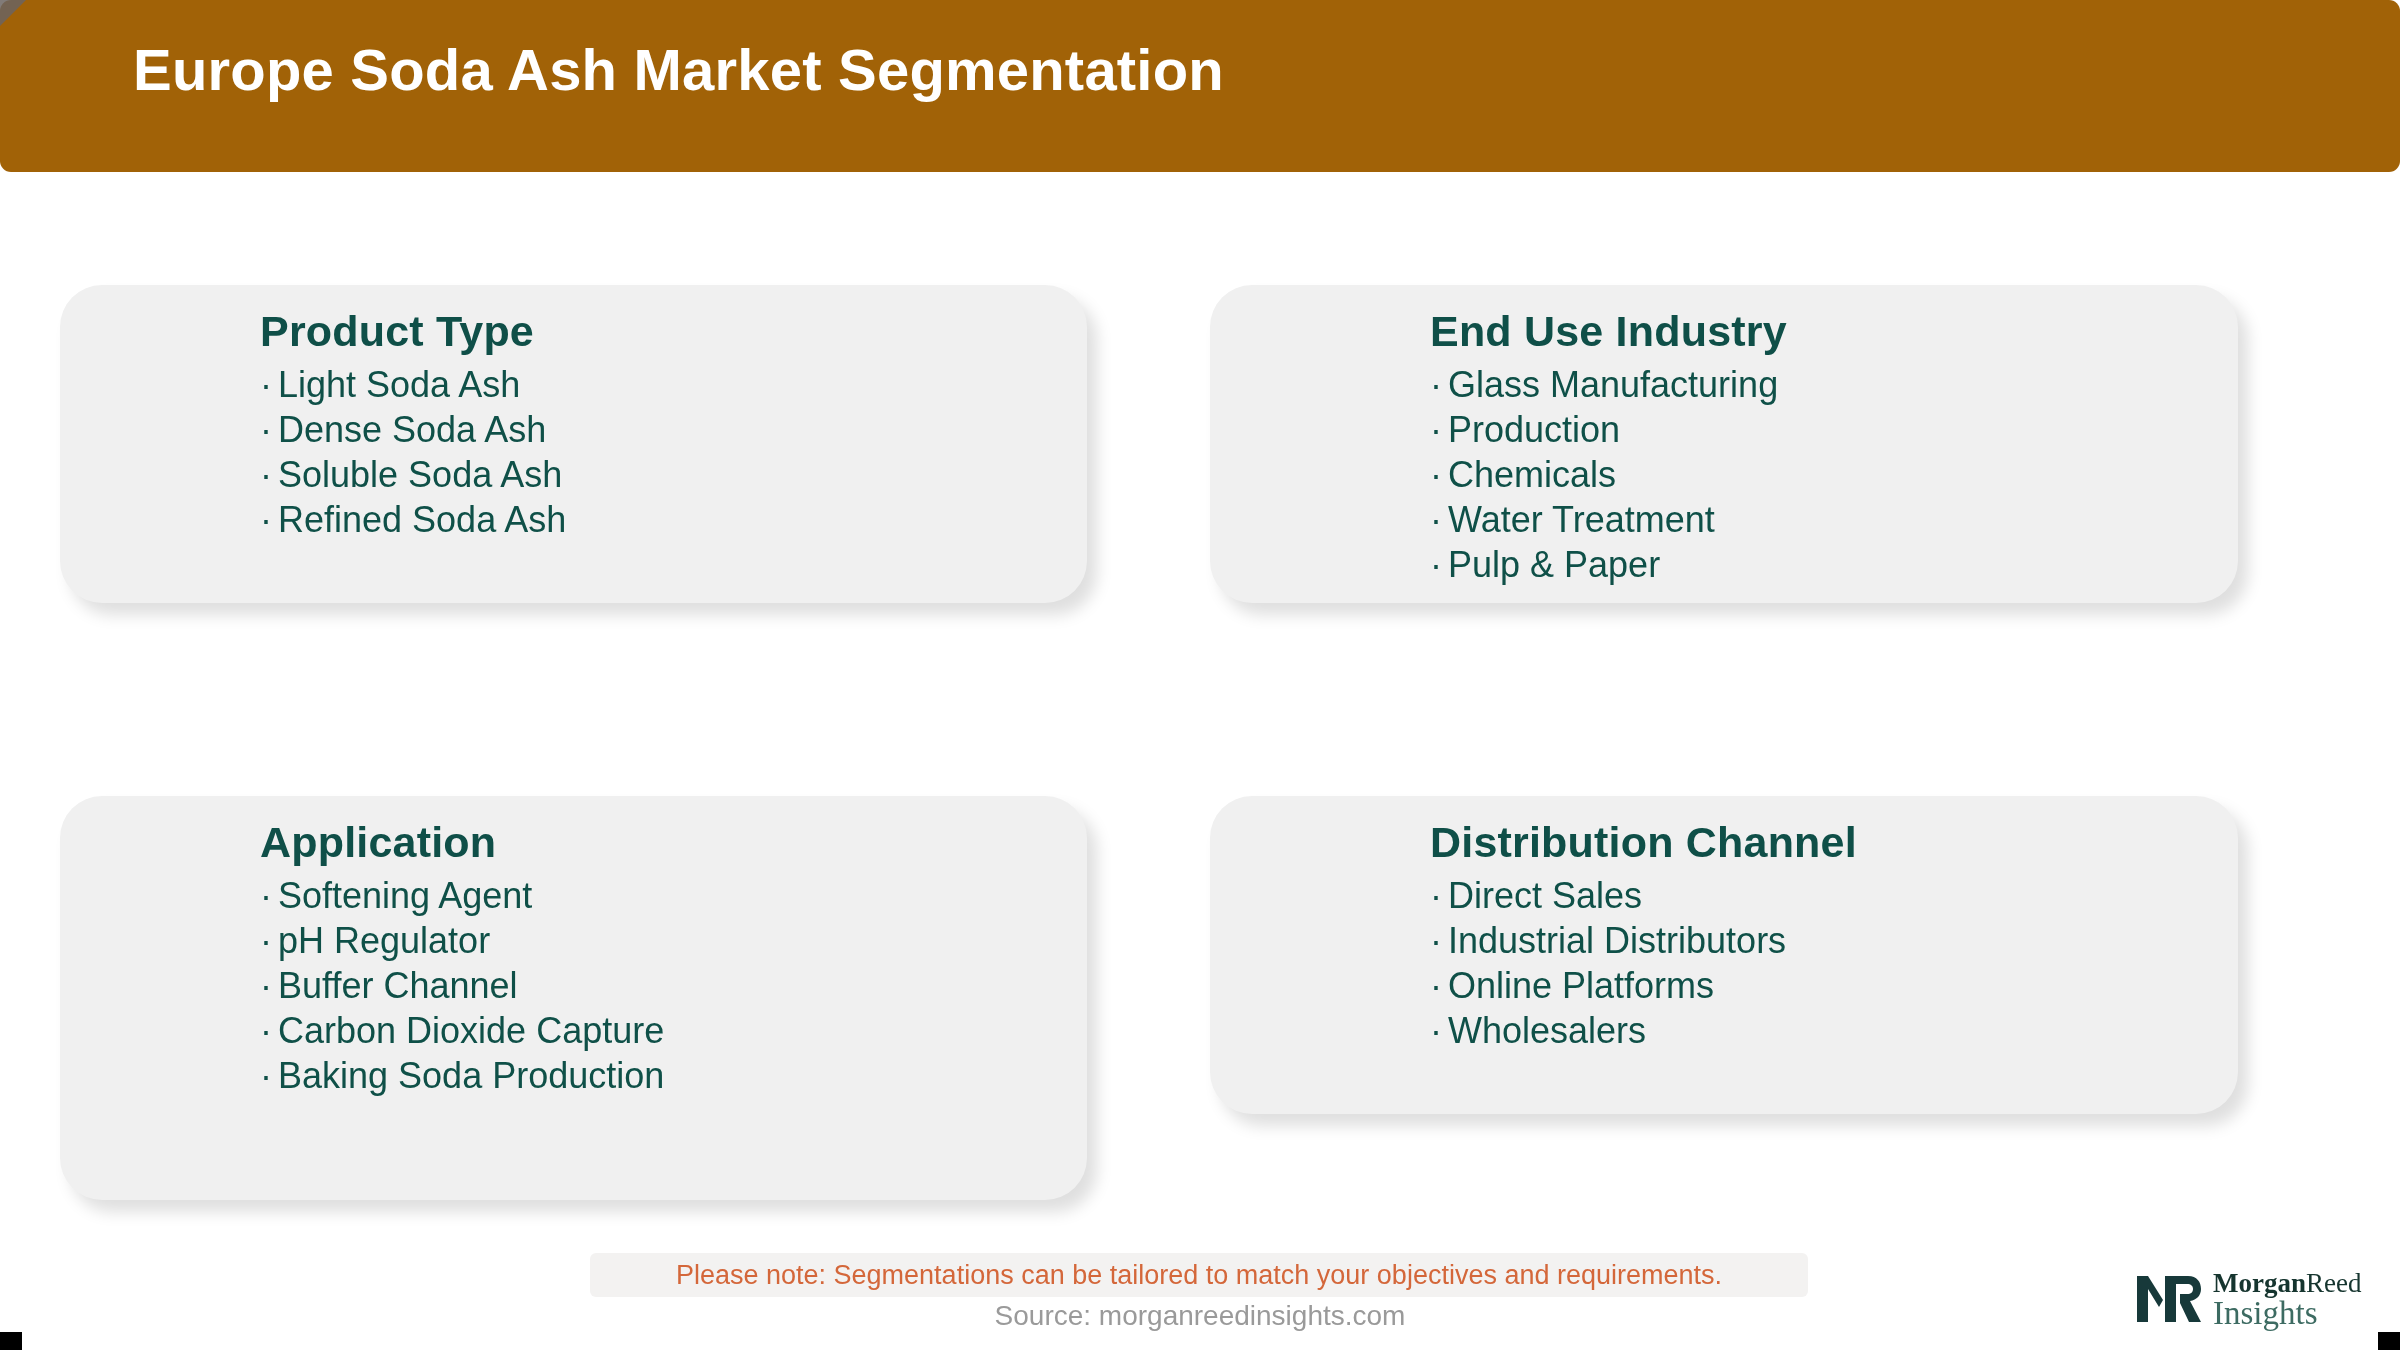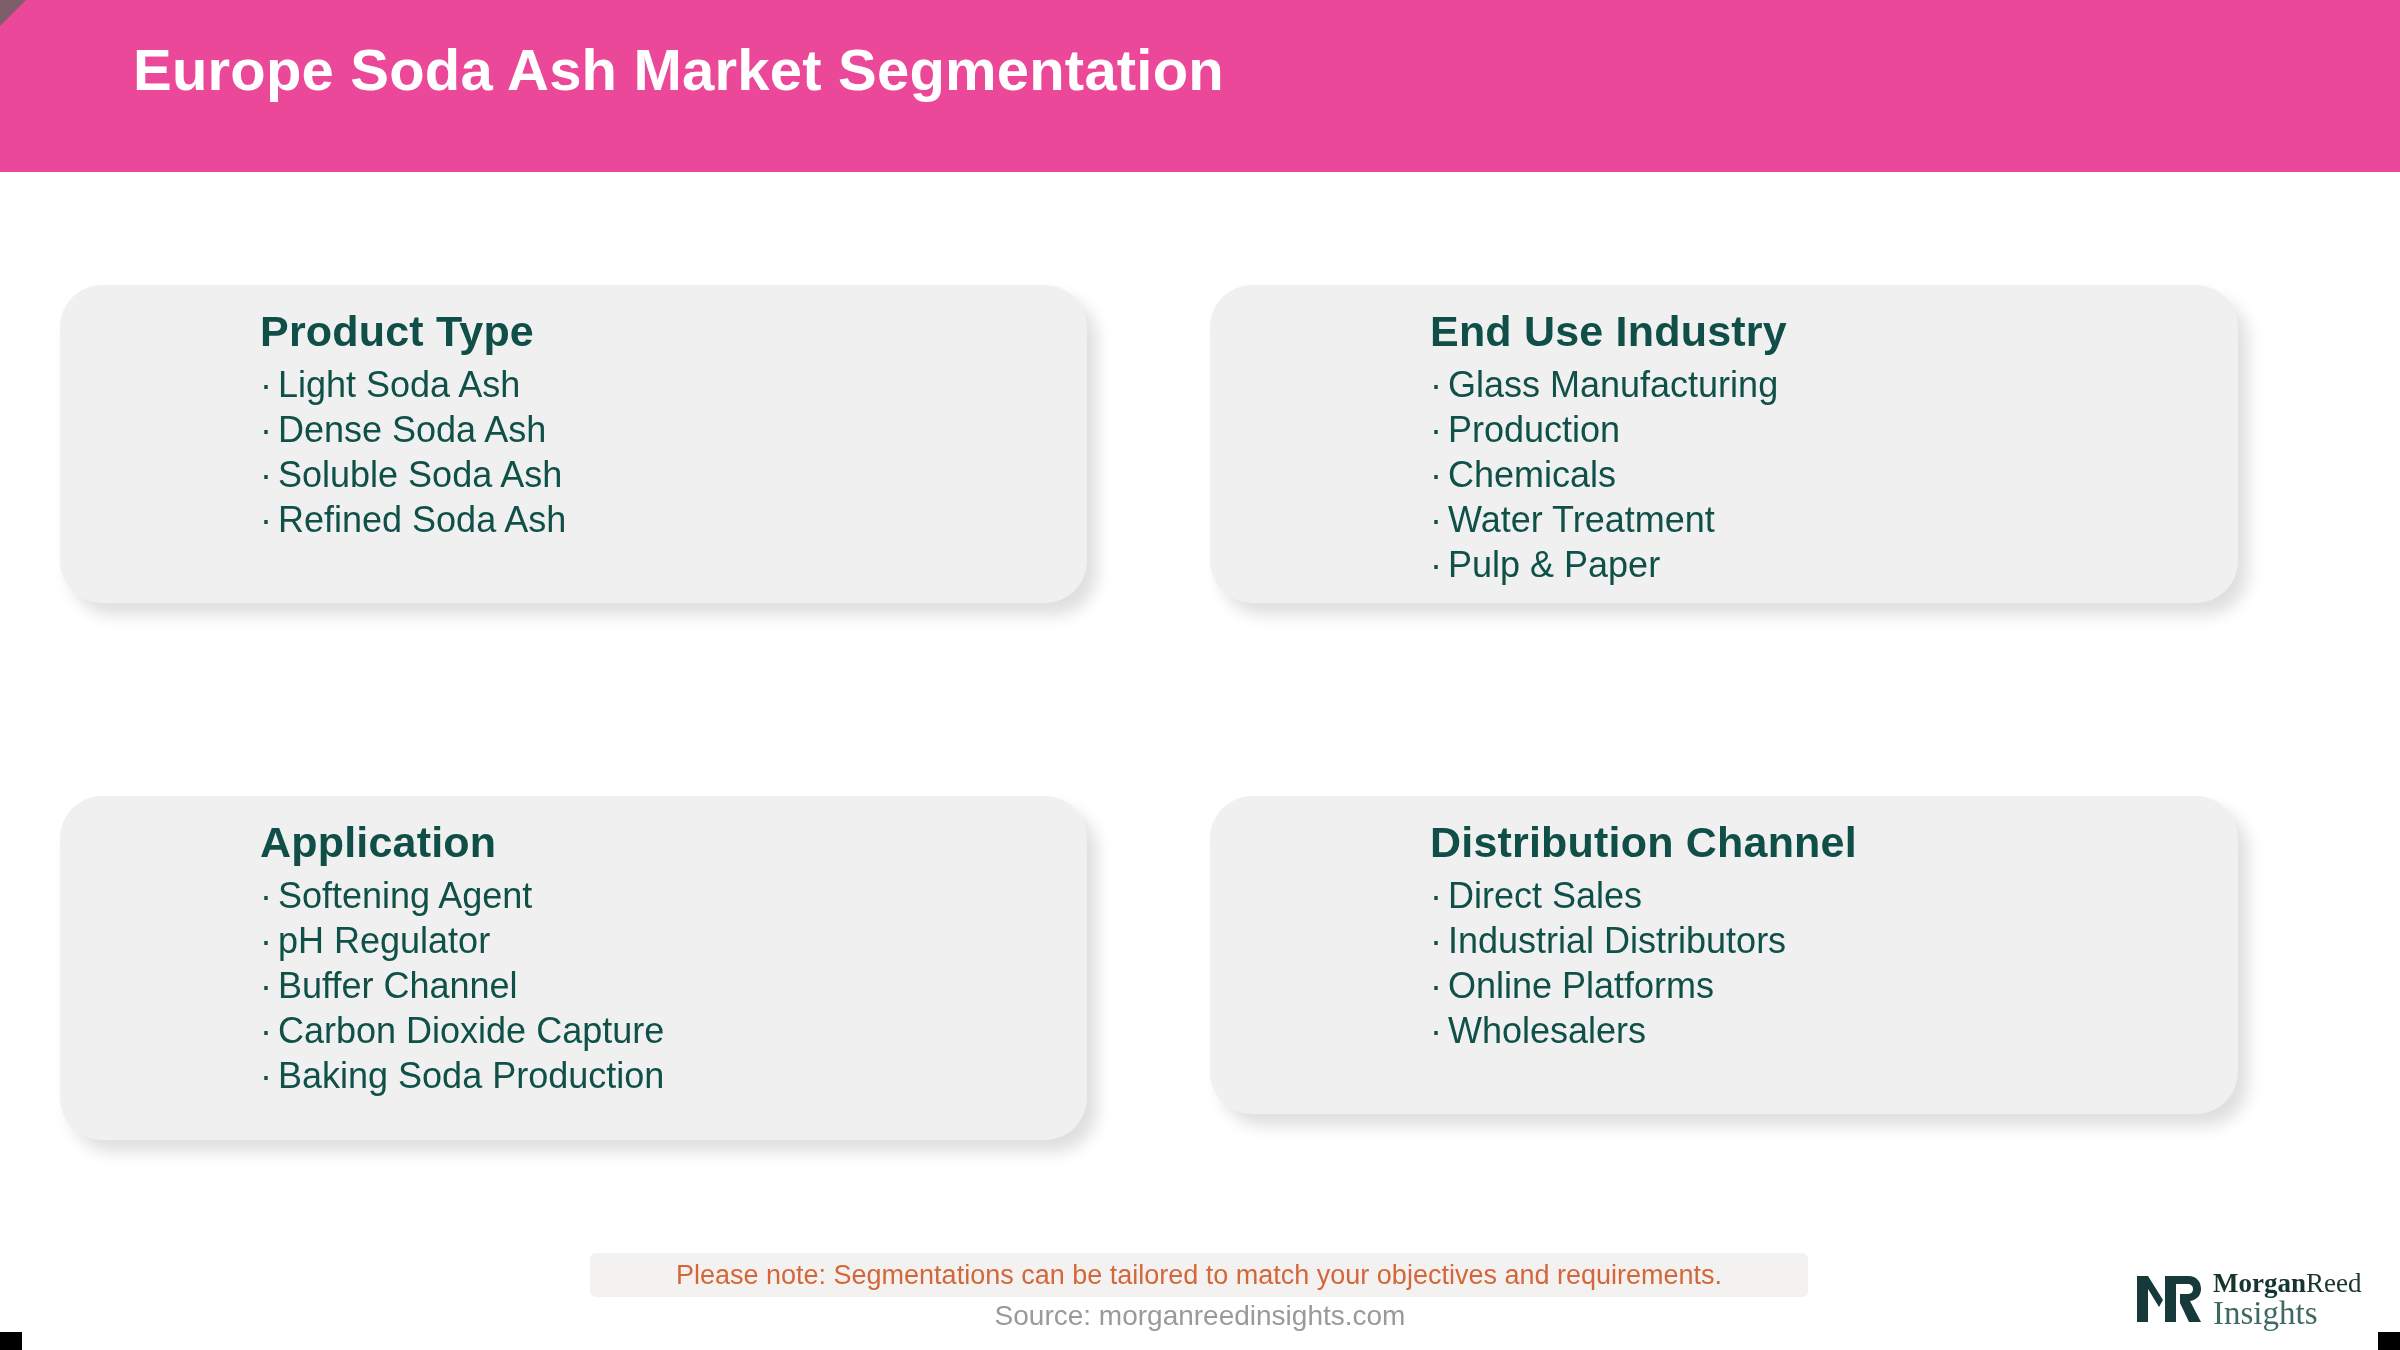--- a/index.html
+++ b/index.html
@@ -15,21 +15,22 @@
     overflow: hidden;
   }
 
   
   .header-band {
     position: absolute;
     left: 0;
     top: 0;
     width: 2400px;
     height: 172px;
-    background: #ec4899;
+    background: #a16207;
+    border-radius: 11px;
   }
   .header-corner-artifact {
     position: absolute;
     left: 0;
     top: 0;
     width: 0;
     height: 0;
     border-top: 26px solid #6b6460;
     border-right: 26px solid transparent;
     opacity: 0.85;
@@ -57,21 +58,21 @@
     position: absolute;
     background: #f0f0f0;
     border-radius: 42px;
     box-shadow: 10px 12px 16px rgba(0, 0, 0, 0.13);
     box-sizing: border-box;
     padding: 0;
     margin-top: 42px;
   }
   .card-tl { left: 60px;   top: 71px;  width: 1027px; height: 318px; }
   .card-tr { left: 1210px; top: 71px;  width: 1028px; height: 318px; }
-  .card-bl { left: 60px;   top: 582px; width: 1027px; height: 344px; }
+  .card-bl { left: 60px;   top: 582px; width: 1027px; height: 404px; }
   .card-br { left: 1210px; top: 582px; width: 1028px; height: 318px; }
 
   .card-inner {
     position: absolute;
     left: 0;
     top: 0;
     width: 100%;
   }
   .card-tl .card-inner,
   .card-bl .card-inner { padding-left: 200px; }

